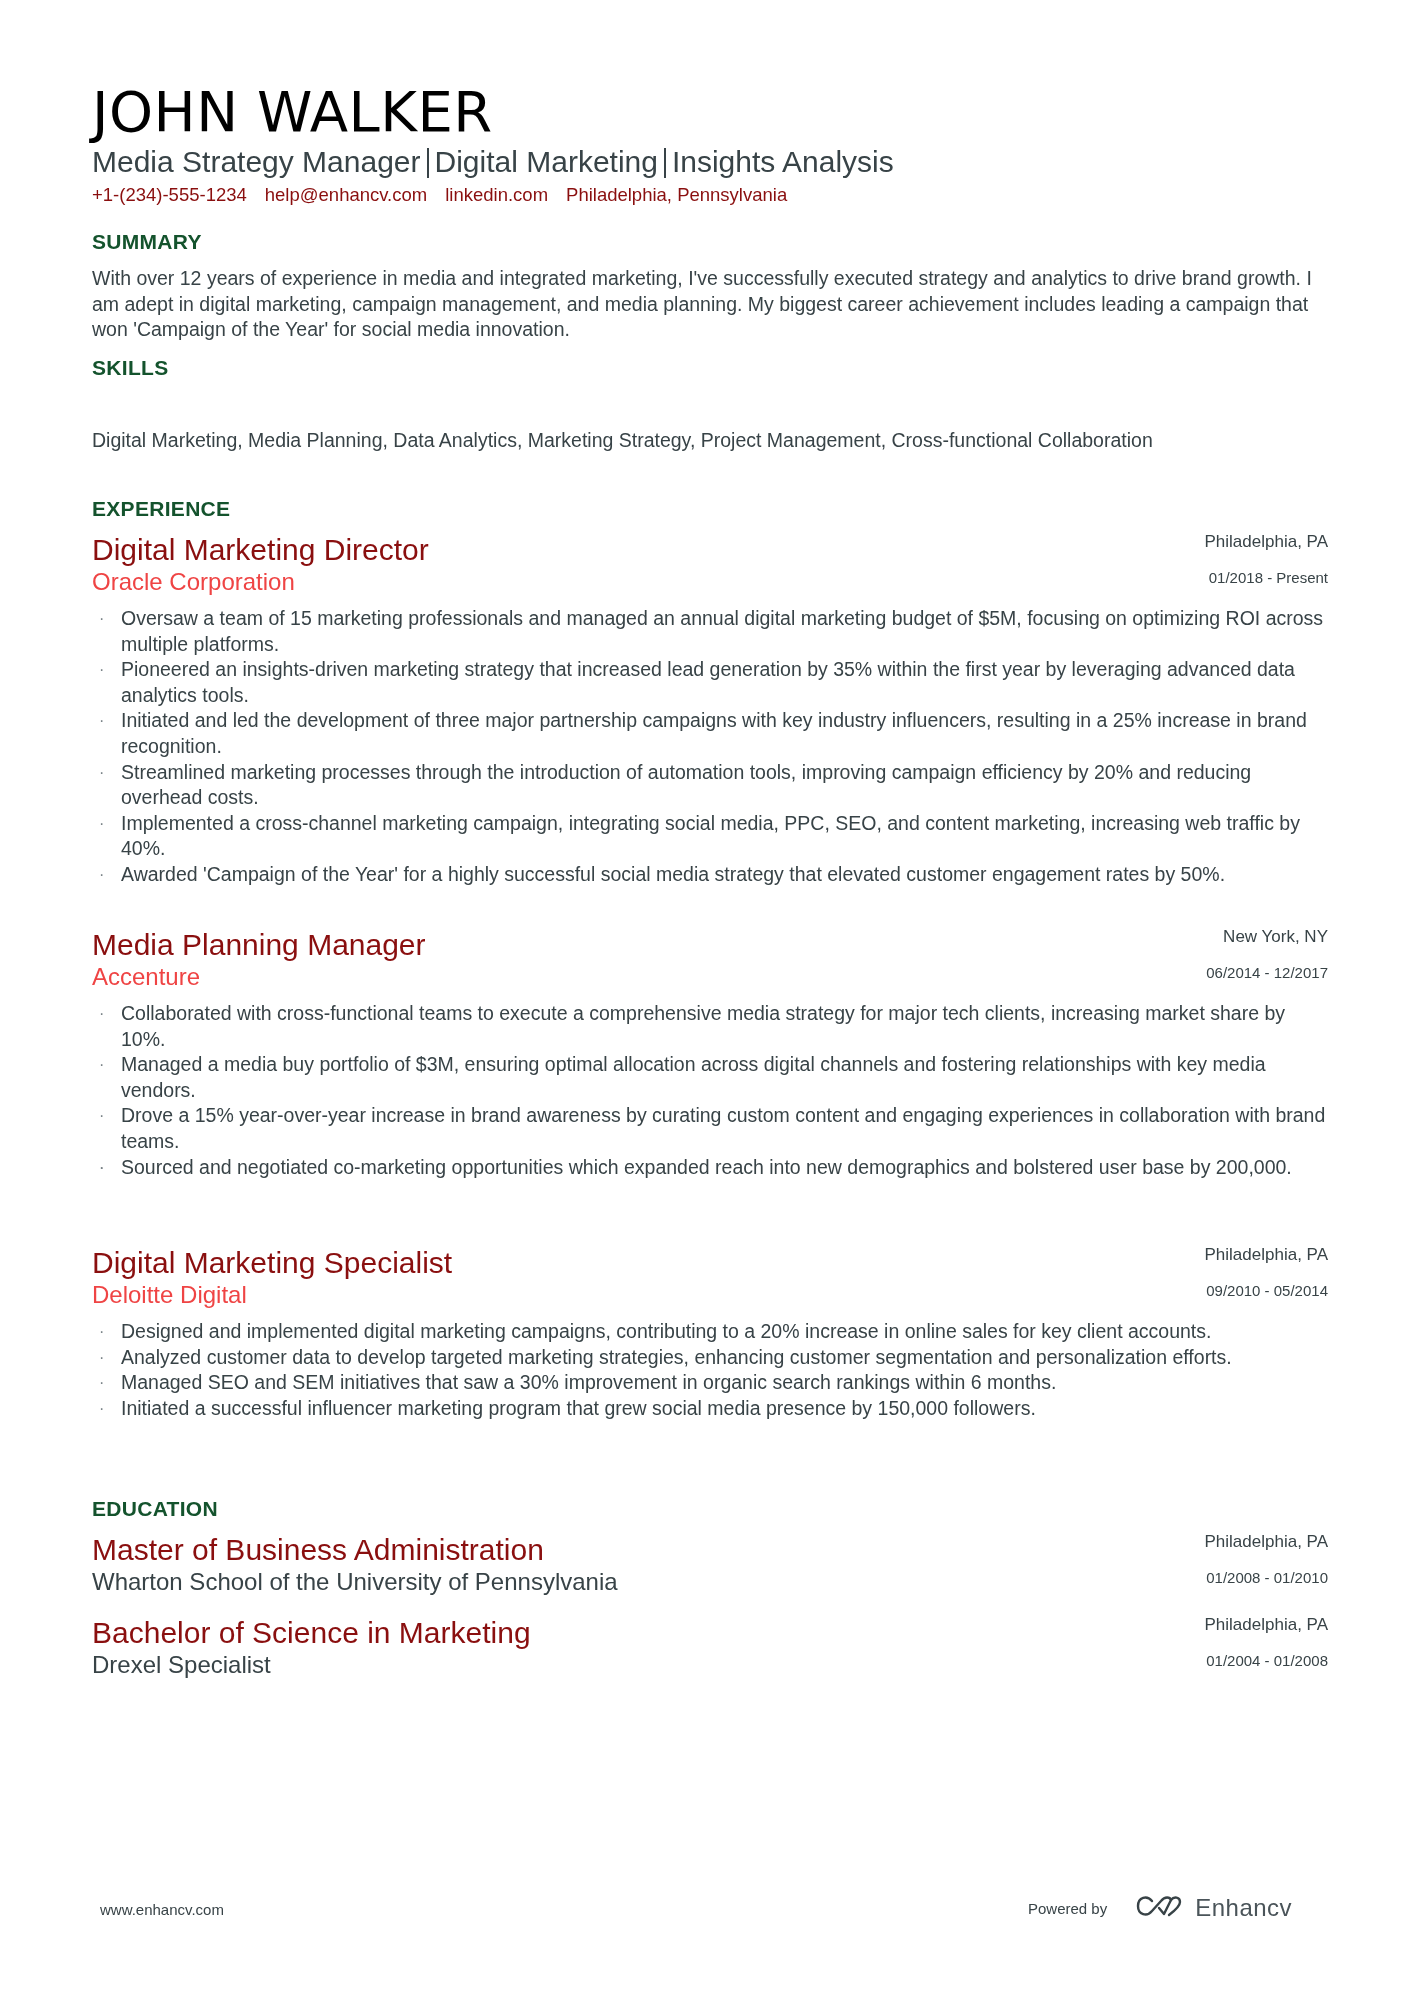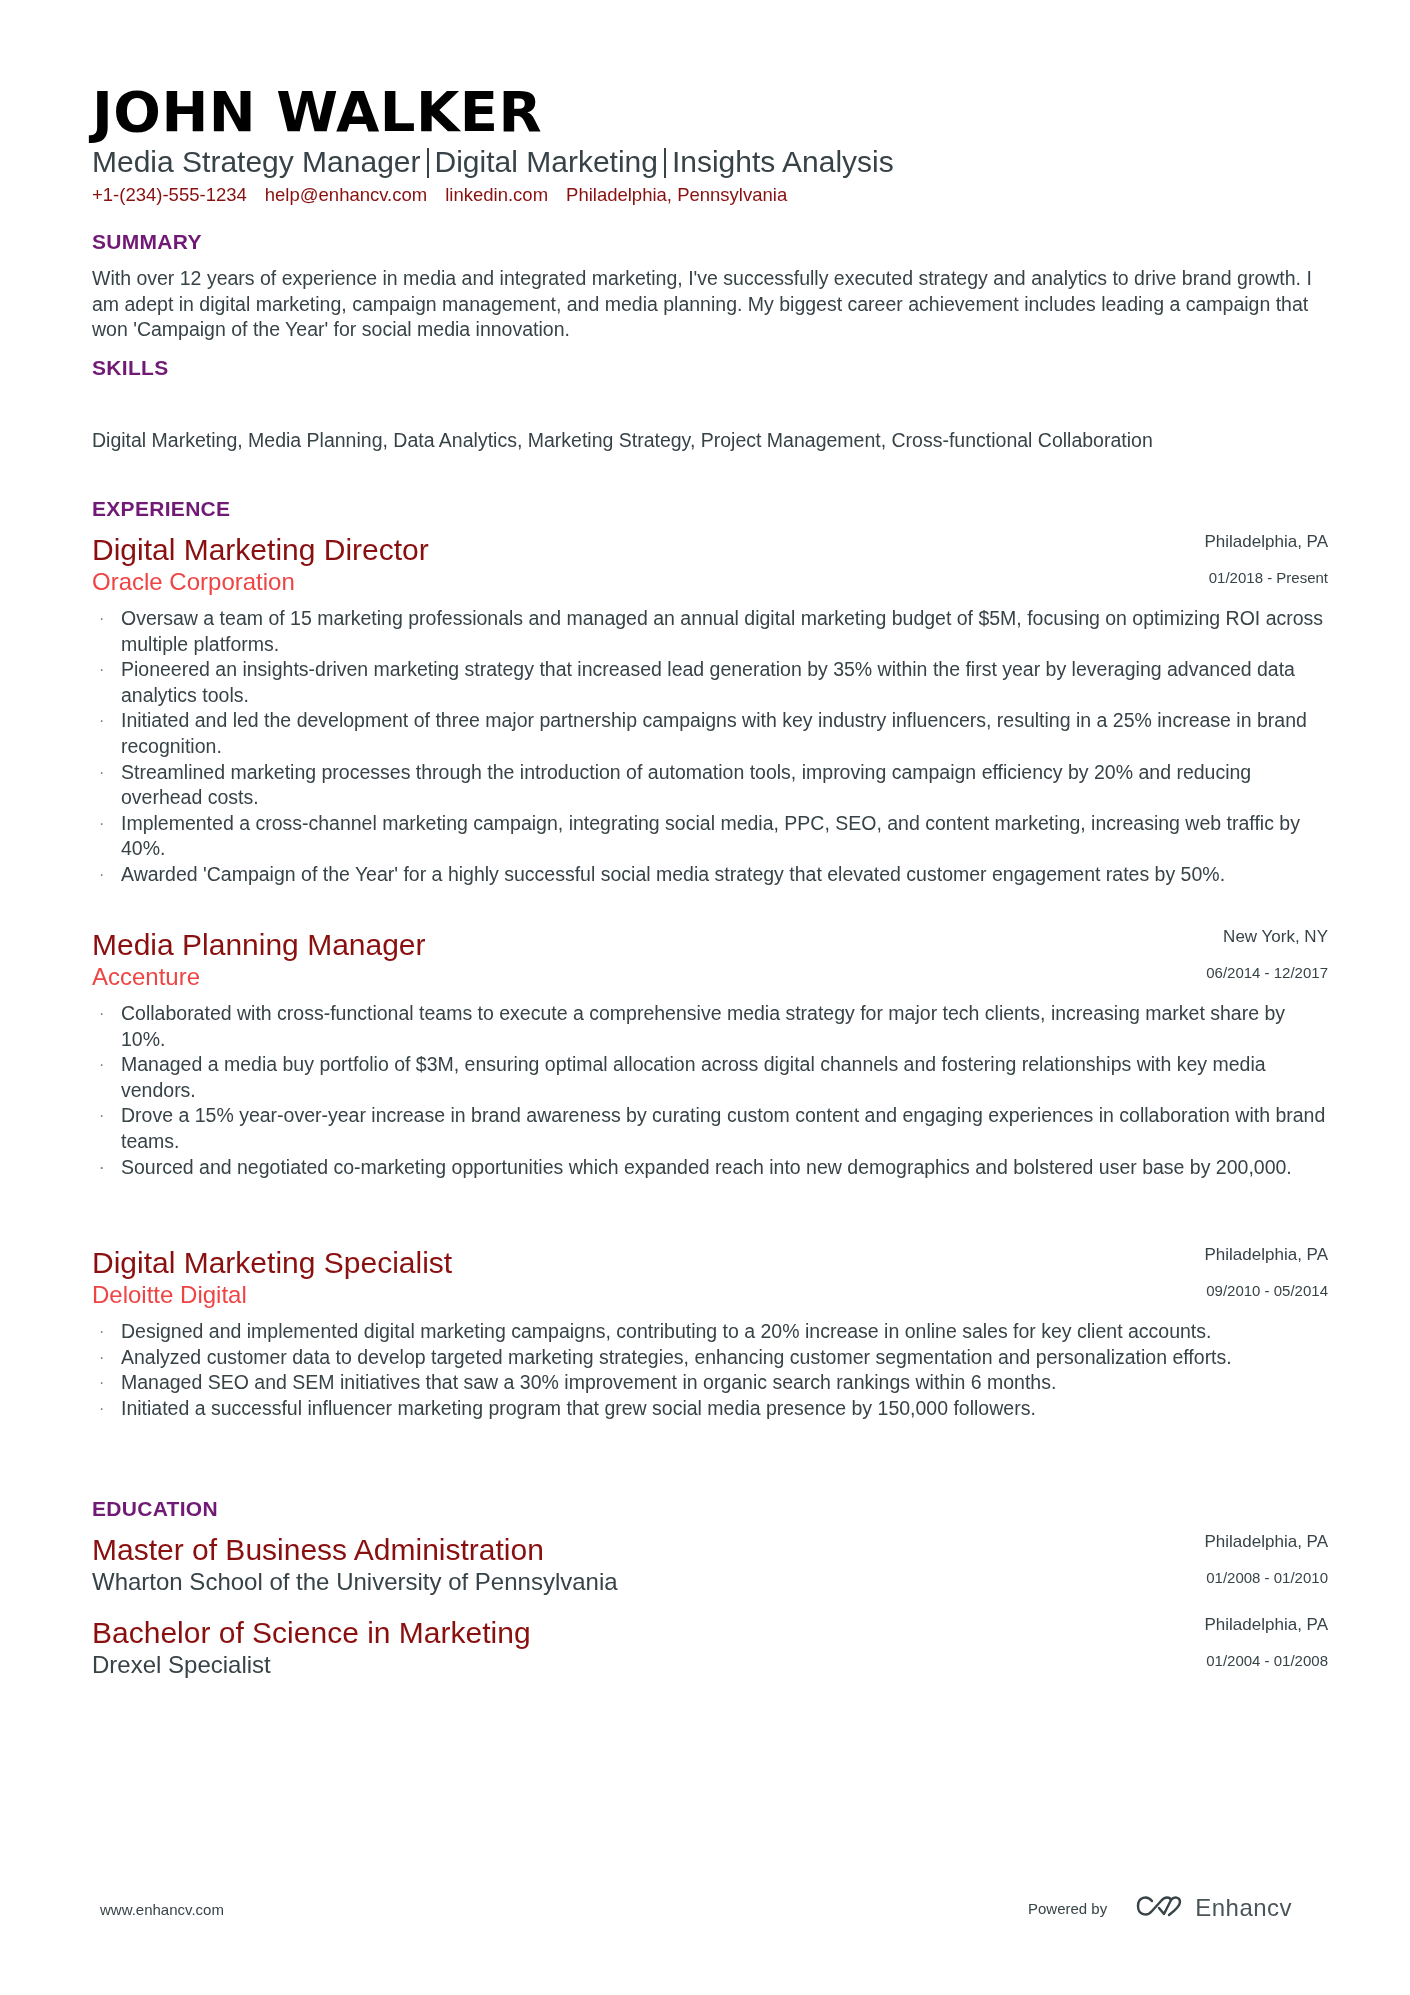--- a/index.html
+++ b/index.html
@@ -1,26 +1,26 @@
 <!DOCTYPE html>
 <html><head>
 <meta charset="utf-8">
 <style>
   html, body { margin: 0; padding: 0; background: #ffffff; }
   body { width: 1410px; height: 1995px; position: relative; overflow: hidden;
          font-family: "Liberation Sans", "DejaVu Sans", sans-serif; color: #384347; }
   .page { position: absolute; left: 92px; top: 0; width: 1236px; }
 
-  .name { position: absolute; left: 0; top: 80px; font-size: 56px; font-weight: 700; color: #000; letter-spacing: 0.5px; line-height: 64px; white-space: nowrap; font-family: "DejaVu Sans", sans-serif; }
+  .name { position: absolute; left: 0; top: 80px; font-size: 56px; font-weight: 400; color: #000; letter-spacing: 0.5px; line-height: 64px; white-space: nowrap; font-family: "DejaVu Sans", sans-serif; }
   .headline { position: absolute; left: 0; top: 144px; font-size: 30px; line-height: 36px; color: #384347; white-space: nowrap; }
   .headline .sep { display: inline-block; width: 2px; height: 30px; background: #384347; vertical-align: -6px; margin: 0 6px; }
   .contacts { position: absolute; left: 0; top: 183px; font-size: 18.5px; line-height: 24px; color: #8a0f0f; white-space: nowrap; }
   .contacts span { margin-right: 18px; }
 
-  .sec-title { position: absolute; left: 0; font-size: 21px; font-weight: 700; color: #701a75; letter-spacing: 0.3px; line-height: 24px; }
+  .sec-title { position: absolute; left: 0; font-size: 21px; font-weight: 700; color: #14532d; letter-spacing: 0.3px; line-height: 24px; }
   .body-text { position: absolute; left: 0; width: 1240px; font-size: 19.5px; line-height: 25.6px; color: #384347; }
 
   .entry { position: absolute; left: 0; width: 1236px; }
   .entry .role { position: absolute; left: 0; top: 0; font-size: 30px; line-height: 34px; color: #8a0f0f; white-space: nowrap; }
   .entry .org { position: absolute; left: 0; top: 35px; font-size: 24px; line-height: 28px; color: #ef4444; white-space: nowrap; }
   .entry .org.plain { color: #384347; }
   .entry .loc { position: absolute; right: 0; top: -2px; font-size: 17px; line-height: 22px; color: #384347; white-space: nowrap; text-align: right; }
   .entry .dates { position: absolute; right: 0; top: 34px; font-size: 15px; line-height: 22px; color: #384347; white-space: nowrap; text-align: right; }
   .bullets { position: absolute; left: 0; margin: 0; padding: 0; list-style: none; width: 1236px; }
   .bullets li { position: relative; padding-left: 29px; font-size: 19.5px; line-height: 25.6px; color: #384347; }

